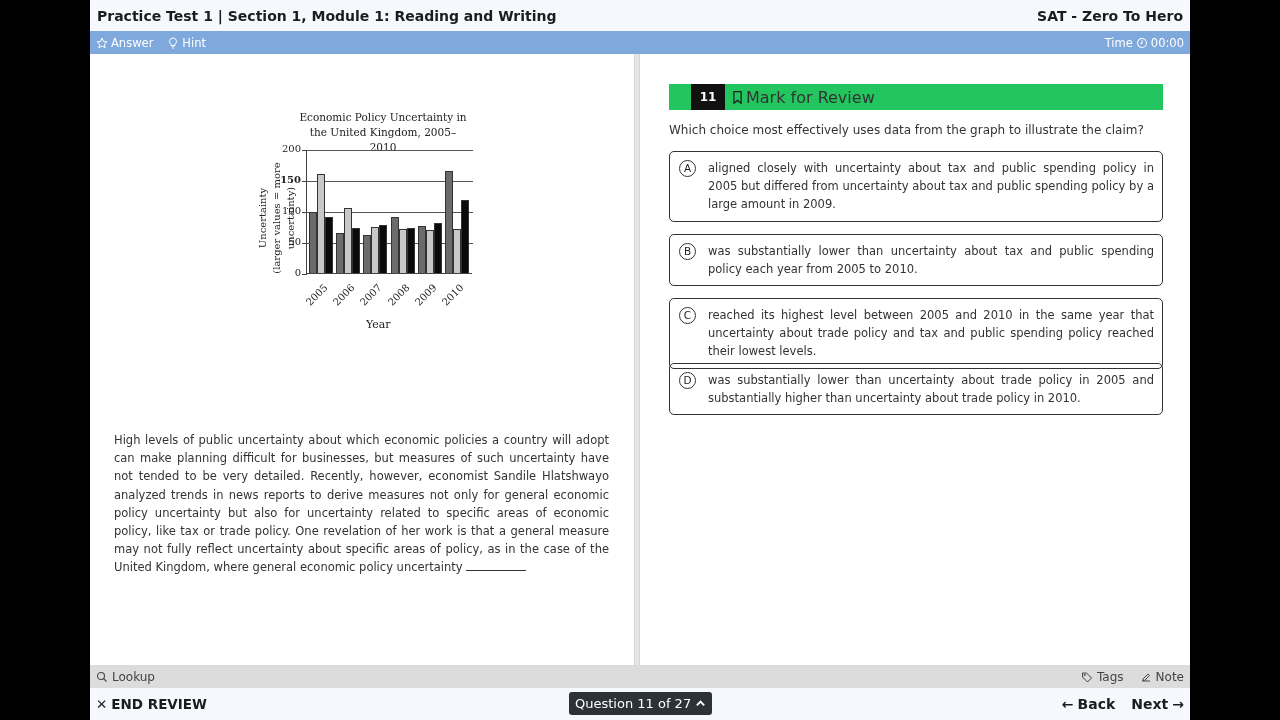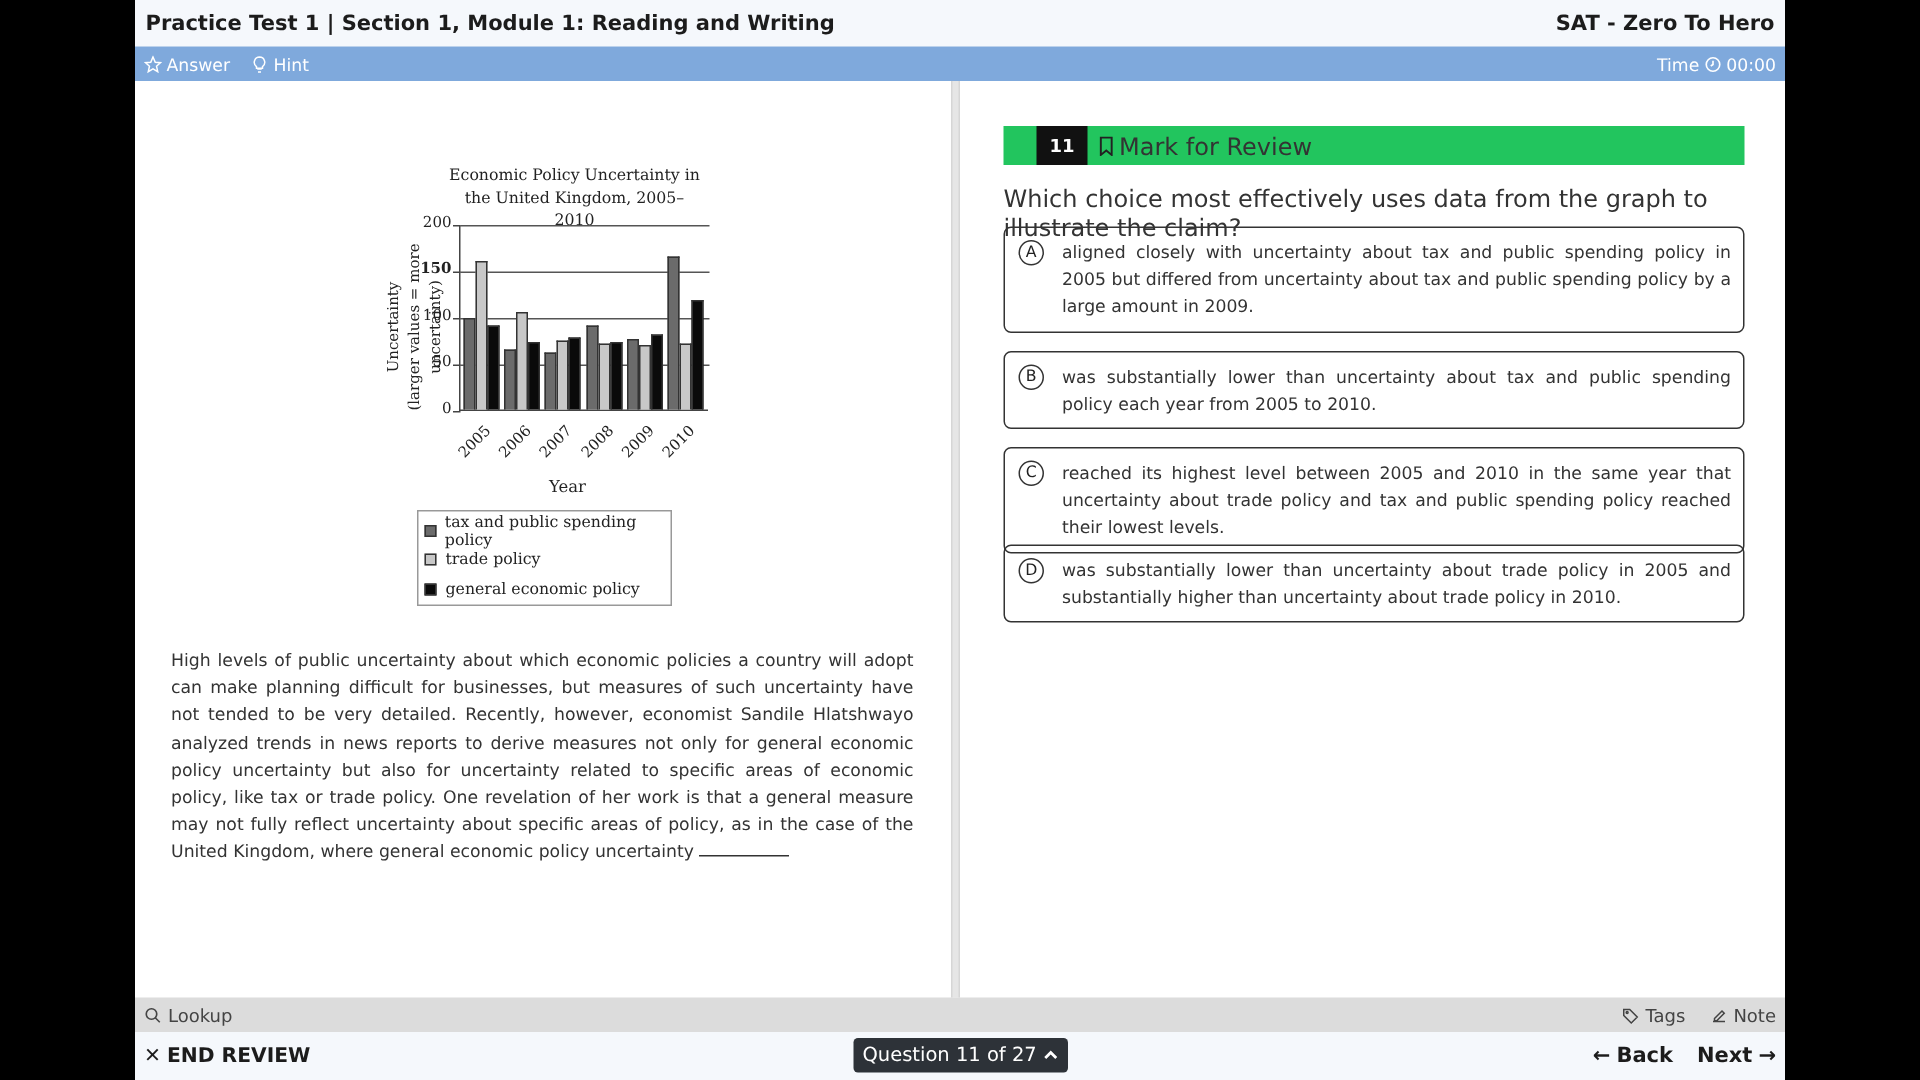--- a/index.html
+++ b/index.html
@@ -50,21 +50,21 @@
   .swatch { width: 8px; height: 8px; border: 1px solid #333; }
 
   .passage { position: absolute; left: 24px; top: 346px; width: 495px; font-size: 11.5px; line-height: 18.2px; color: #333; text-align: justify; margin-top: 31px; }
   .blank { display: inline-block; width: 60px; border-bottom: 1px solid #333; height: 11px; vertical-align: baseline; }
 
   
   .qheader { position: absolute; left: 29px; top: 30px; width: 494px; height: 26px; background: #22c55e; display: flex; align-items: center; padding-left: 22px; }
   .qnum { width: 34px; height: 26px; background: #111; color: #fff; font-size: 12px; font-weight: bold; display: flex; align-items: center; justify-content: center; }
   .mark { display: flex; align-items: center; gap: 3px; margin-left: 7px; font-size: 16px; color: #333; cursor: pointer; }
   .mark svg { width: 11px; height: 13px; }
-  .prompt { position: absolute; left: 29px; top: 69px; font-size: 16px; color: #333; }
+  .prompt { position: absolute; left: 29px; top: 69px; font-size: 12px; color: #333; }
   .choice { position: absolute; left: 29px; width: 494px; border: 1.3px solid #333; border-radius: 5px; padding: 7px 8px 7px 38px; font-size: 11.5px; line-height: 18.2px; color: #333; text-align: justify; cursor: pointer; }
   .choice .letter { position: absolute; left: 9px; top: 8px; width: 17px; height: 17px; border: 1.3px solid #333; border-radius: 50%; font-size: 10.5px; display: flex; align-items: center; justify-content: center; color: #222; }
 
   
   .toolsbar { position: absolute; left: 0; top: 665px; width: 1100px; height: 23px; background: #dcdcdc;
     display: flex; align-items: center; justify-content: space-between; padding: 0 6px; font-size: 12px; color: #444; }
   .toolsbar .grp { display: flex; align-items: center; gap: 16px; }
   .tool { display: flex; align-items: center; gap: 4px; cursor: pointer; }
   .tool svg { width: 12px; height: 12px; }
   .navbar { position: absolute; left: 0; top: 688px; width: 1100px; height: 32px; background: #f5f8fc;
@@ -170,34 +170,20 @@
         </div>
       <div id="xticks">
           <div class="xtick" style="left: 62px;">2005</div>
           <div class="xtick" style="left: 89.2px;">2006</div>
           <div class="xtick" style="left: 116.4px;">2007</div>
           <div class="xtick" style="left: 143.6px;">2008</div>
           <div class="xtick" style="left: 170.8px;">2009</div>
           <div class="xtick" style="left: 198px;">2010</div>
         </div>
       <div class="xlabel">Year</div>
-      <div class="legend">
-        <div class="legend-item">
-          <span class="swatch" style="background:#6b6b6b"></span>
-          <span>tax and public spending policy</span>
-        </div>
-        <div class="legend-item">
-          <span class="swatch" style="background:#c8c8c8"></span>
-          <span>trade policy</span>
-        </div>
-        <div class="legend-item">
-          <span class="swatch" style="background:#0a0a0a"></span>
-          <span>general economic policy</span>
-        </div>
-      </div>
     </div>
 
     <p class="passage">
       <span>High levels of public uncertainty about which economic policies a country will adopt can make planning difficult for businesses, but measures of such uncertainty have not tended to be very detailed. Recently, however, economist Sandile Hlatshwayo analyzed trends in news reports to derive measures not only for general economic policy uncertainty but also for uncertainty related to specific areas of economic policy, like tax or trade policy. One revelation of her work is that a general measure may not fully reflect uncertainty about specific areas of policy, as in the case of the United Kingdom, where general economic policy uncertainty</span>
       <span class="blank"></span>
     </p>
   </div>
 
   <div class="divider"></div>
 

